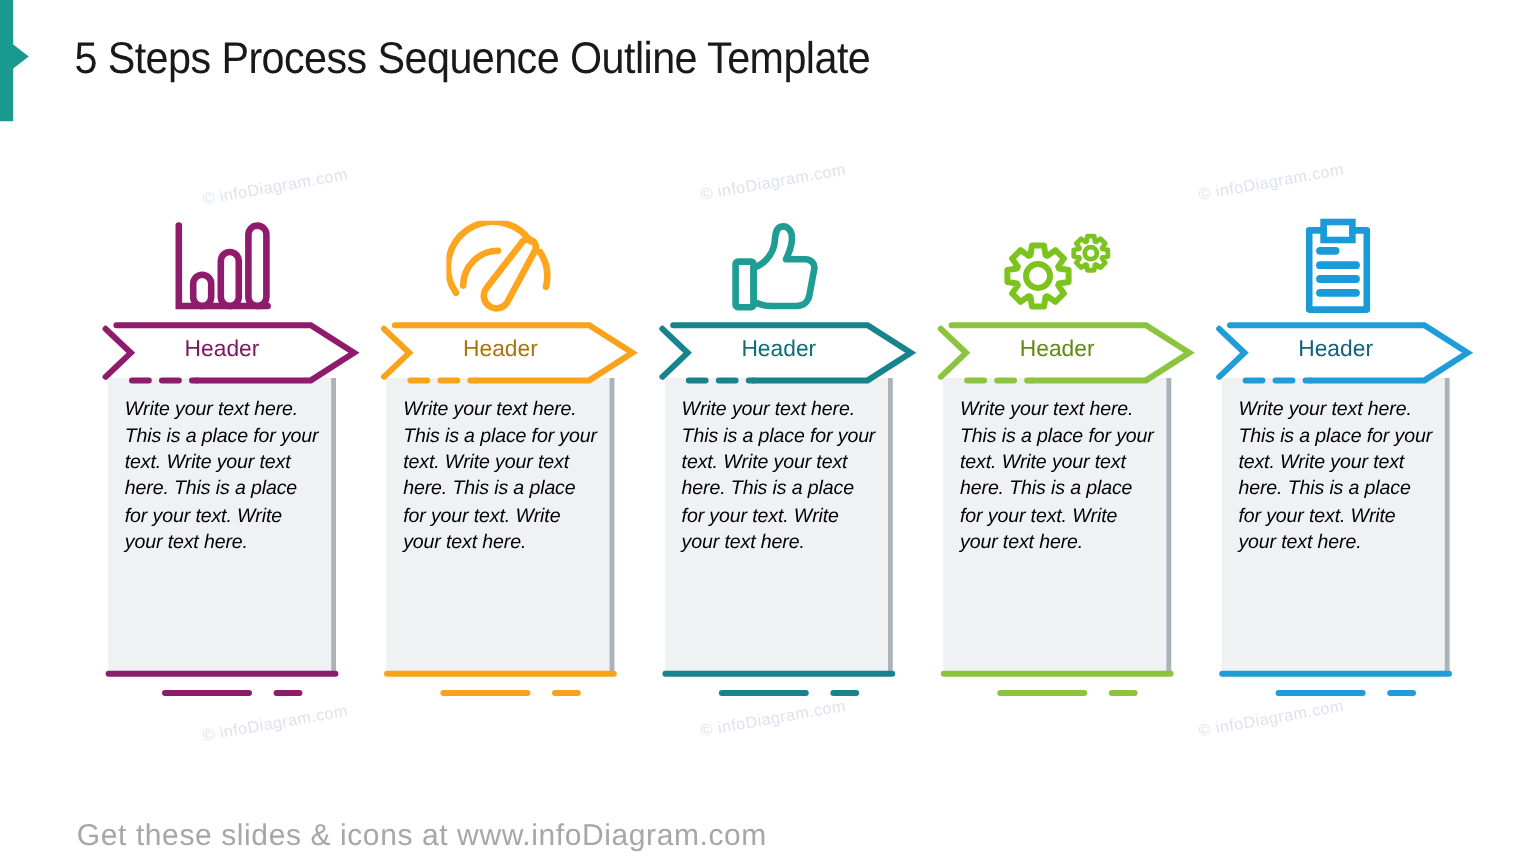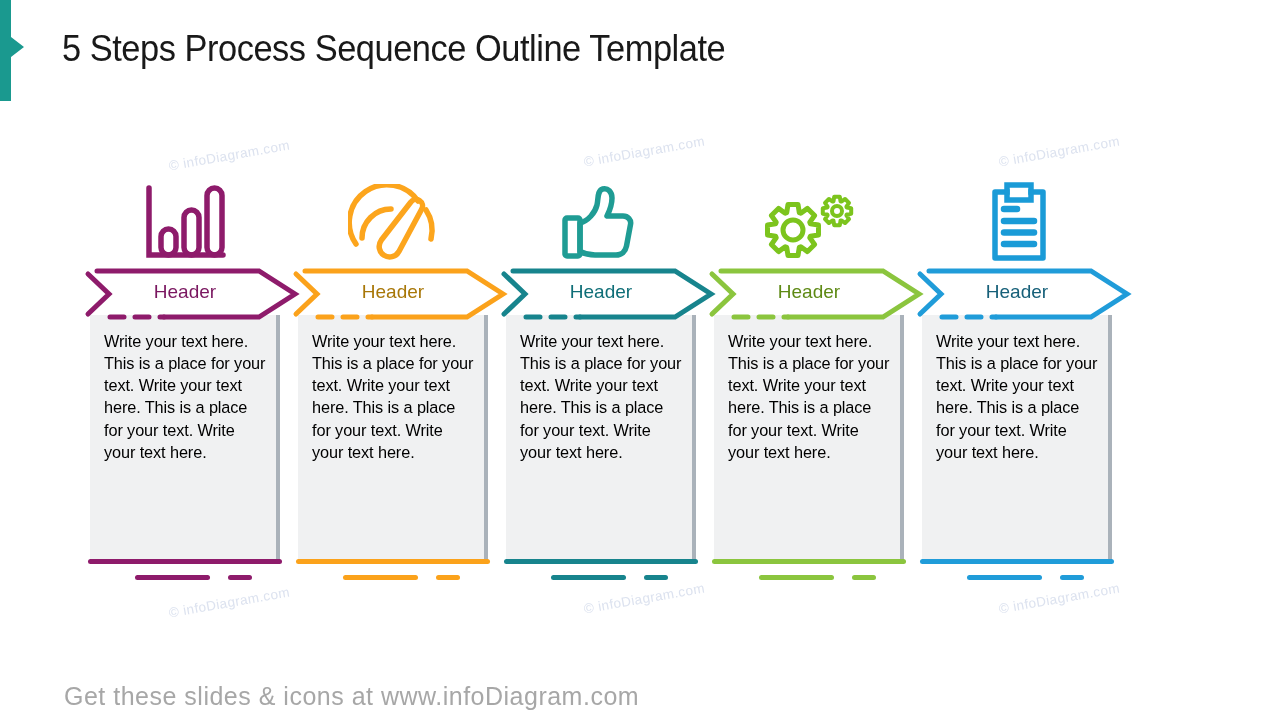--- a/index.html
+++ b/index.html
@@ -14,35 +14,35 @@
     position:absolute;left:62px;top:28px;font-size:37px;font-weight:300;
     color:#191919;letter-spacing:-0.5px;white-space:nowrap;
     transform:scaleX(0.93);transform-origin:left center;
   }
   
   .wm{
     position:absolute;color:#dce2ef;font-size:13.5px;letter-spacing:0.4px;
     transform:rotate(-10deg);white-space:nowrap;user-select:none;
   }
   
-  .steps{position:absolute;left:90px;top:176px;width:1084px;display:flex;gap:18px;}
+  .steps{position:absolute;left:90px;top:176px;width:1084px;display:flex;gap:42px;}
   .step{width:190px;flex:0 0 190px;}
   .icon-row{height:88px;display:flex;align-items:flex-end;justify-content:center;margin-bottom:4px;color:var(--i);}
   .icon-row svg{display:block;}
   .banner{position:relative;height:47px;color:var(--c);}
   .banner svg{position:absolute;left:-6px;top:0;overflow:visible;}
   .banner .label{
     position:absolute;left:0;width:190px;top:0;text-align:center;
     line-height:47px;font-size:19px;color:var(--t);
   }
   .box{
     height:247px;box-sizing:border-box;background:#f0f1f2;
     border-right:4px solid #aab2ba;
     padding:15px 8px 0 14px;font-size:16.3px;line-height:1.36;
-    letter-spacing:-0.1px;color:#000;
+    letter-spacing:-0.1px;color:#000;font-style:italic;
   }
   .solidline{height:5px;width:194px;margin:-3px 0 0 -2px;border-radius:3px;background:var(--c);}
   .dashrow{position:relative;height:5px;margin-top:11px;}
   .dashrow .d{position:absolute;top:0;height:5px;border-radius:3px;background:var(--c);}
   .dashrow .d1{left:45px;width:75px;}
   .dashrow .d2{left:138px;width:24px;}
   
   .footer{
     position:absolute;left:64px;top:682px;font-size:25px;color:#a7a7a7;
     letter-spacing:0.5px;white-space:nowrap;

